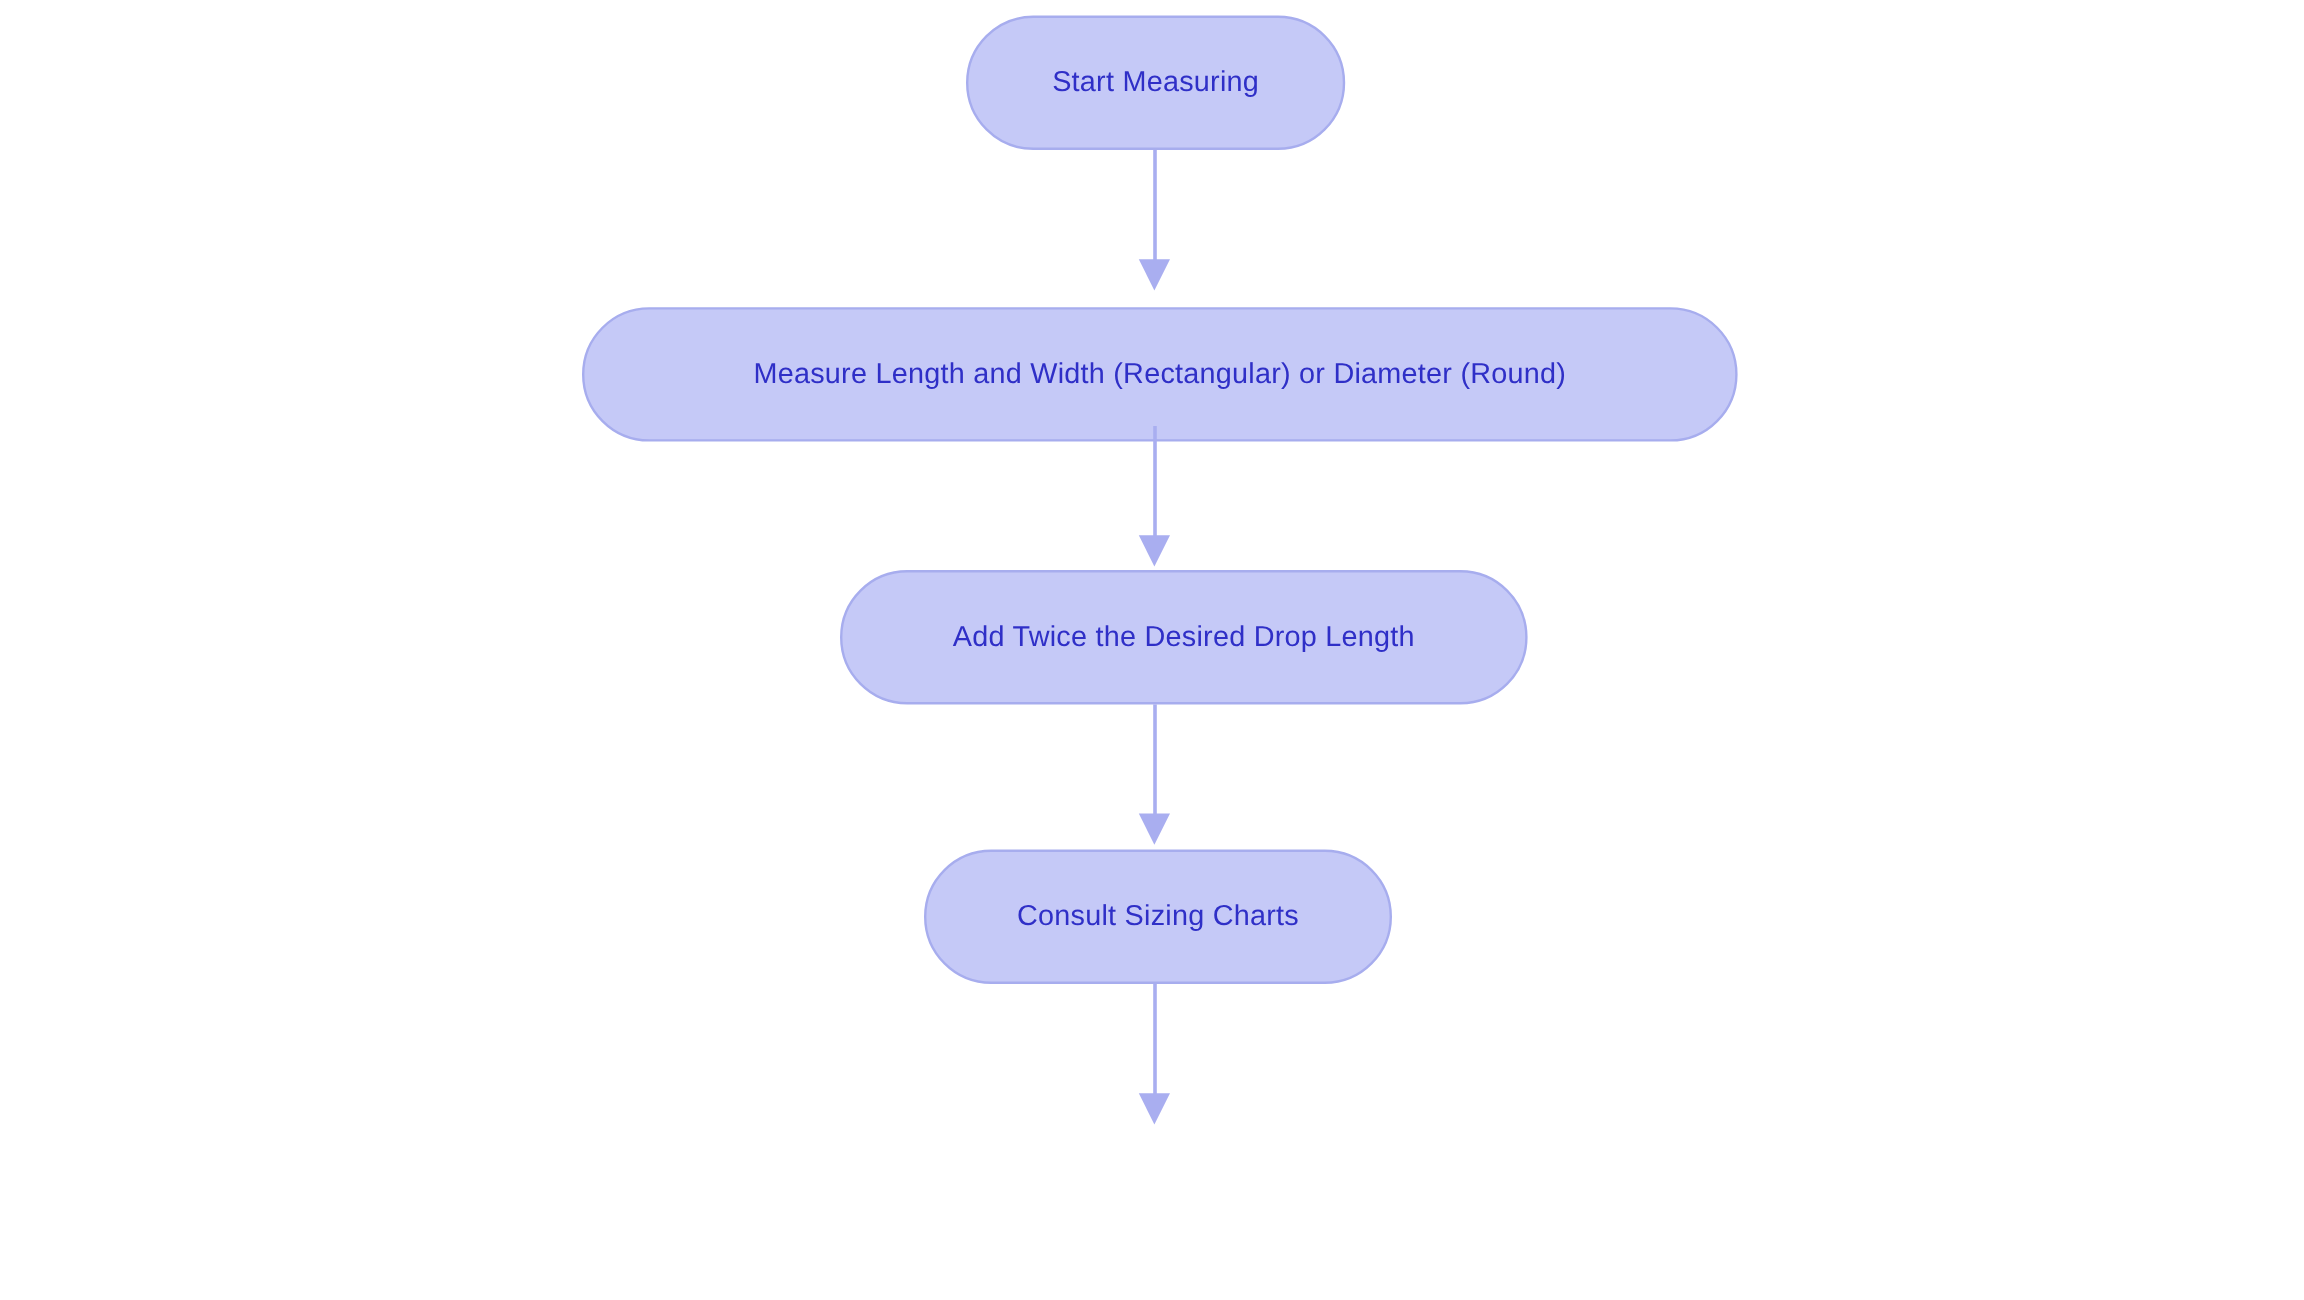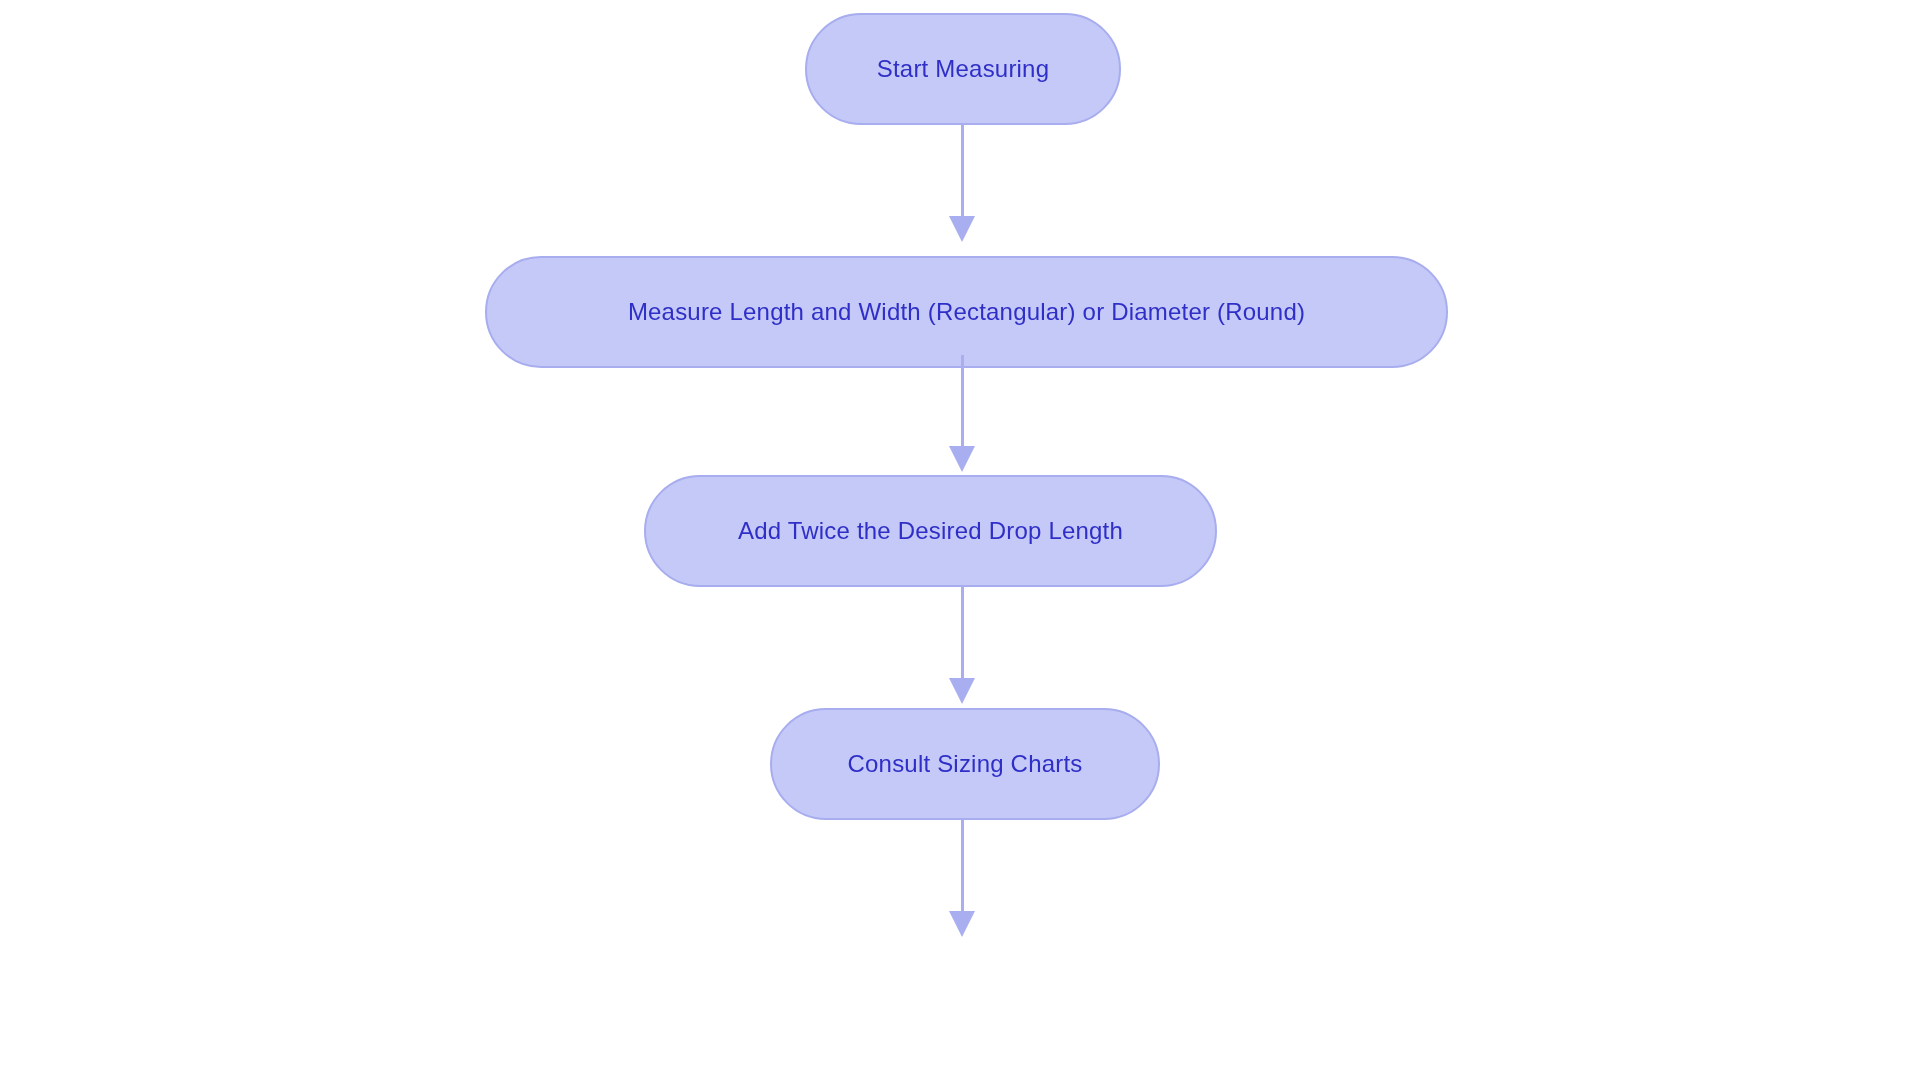--- a/index.html
+++ b/index.html
@@ -40,21 +40,21 @@
     font-size: 24px;
     font-weight: 400;
     letter-spacing: 0.2px;
     line-height: 1;
     font-family: "Liberation Sans", "DejaVu Sans", sans-serif;
   }
 
   
   .node-n1 { left: 805px;  width: 316px; top: 13px;  }
   .node-n2 { left: 485px;  width: 963px; top: 243px; margin-top: 13px; }
-  .node-n3 { left: 644px;  width: 573px; top: 475px; }
+  .node-n3 { left: 700px;  width: 573px; top: 475px; }
   .node-n4 { left: 770px;  width: 390px; top: 708px; }
   .node-n5 { left: 733px;  width: 465px; top: 940px; }
 
   
   .flow-edge {
     position: absolute;
     left: 961px;
     width: 3px;
     background: #a9aef0;
   }

